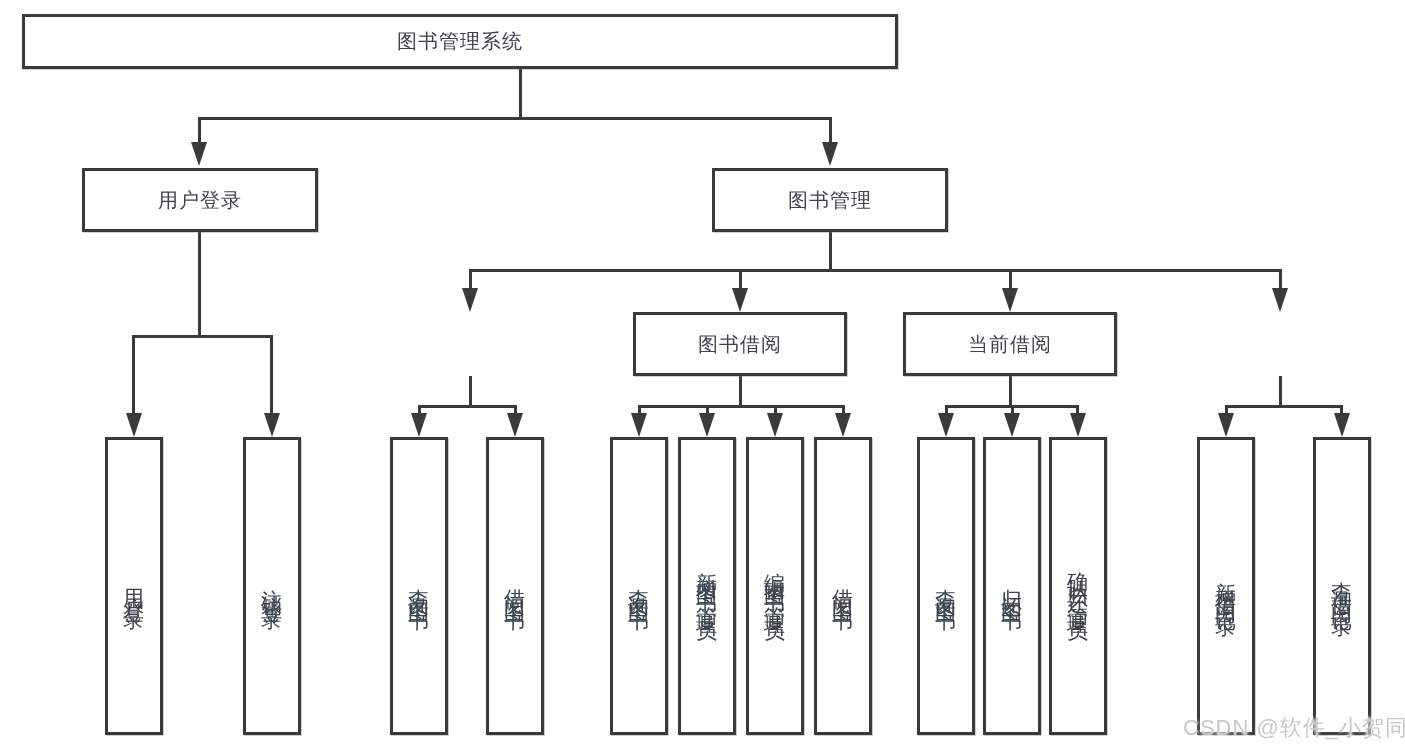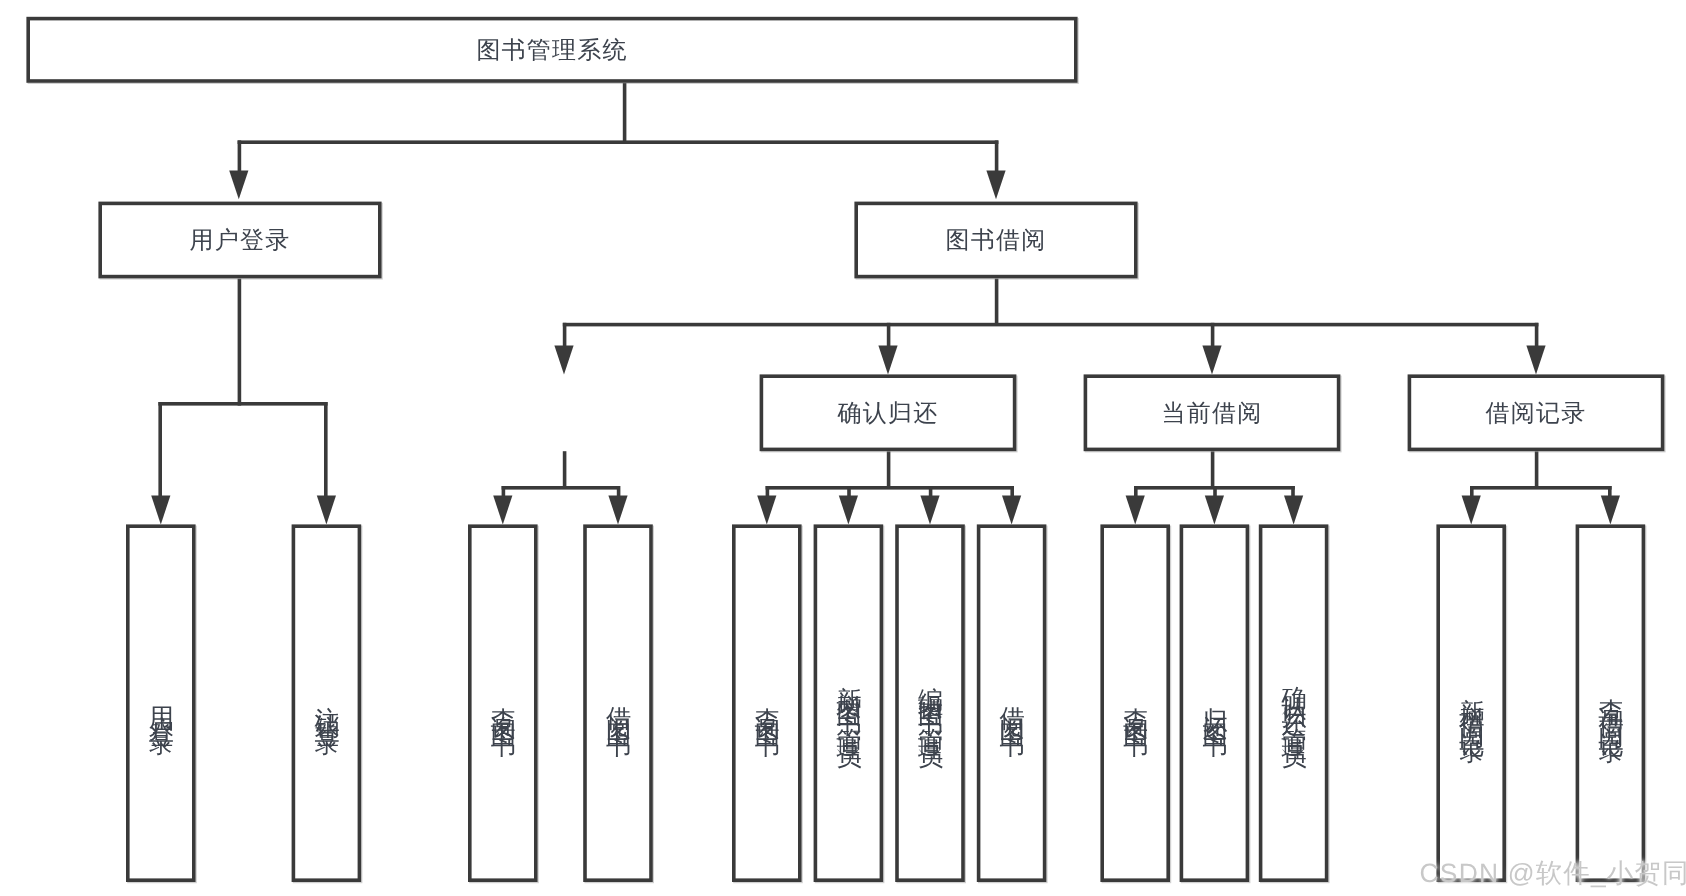--- a/index.html
+++ b/index.html
@@ -45,42 +45,39 @@
   <div class="bar" style="left:198px;top:117px;width:634px"></div>
   <div class="stem" style="left:198px;top:117px;height:26px"></div>
   <div class="arrow" style="left:191px;top:142px"></div>
   <div class="stem" style="left:829px;top:117px;height:26px"></div>
   <div class="arrow" style="left:822px;top:142px"></div>
 
   <div class="box" style="left:82px;top:168px;width:236px;height:64px">
     <span>用户登录</span>
   </div>
   <div class="box" style="left:712px;top:168px;width:236px;height:64px">
-    <span>图书借阅</span>
+    <span>图书管理</span>
   </div>
 
   <div class="stem" style="left:829px;top:232px;height:39px"></div>
   <div class="bar" style="left:469px;top:269px;width:813px"></div>
   <div class="stem" style="left:469px;top:269px;height:20px"></div>
   <div class="arrow" style="left:462px;top:288px"></div>
   <div class="stem" style="left:739px;top:269px;height:20px"></div>
   <div class="arrow" style="left:732px;top:288px"></div>
   <div class="stem" style="left:1009px;top:269px;height:20px"></div>
   <div class="arrow" style="left:1002px;top:288px"></div>
   <div class="stem" style="left:1279px;top:269px;height:20px"></div>
   <div class="arrow" style="left:1272px;top:288px"></div>
 
   <div class="box" style="left:633px;top:312px;width:214px;height:64px">
-    <span>确认归还</span>
+    <span>图书借阅</span>
   </div>
   <div class="box" style="left:903px;top:312px;width:214px;height:64px">
     <span>当前借阅</span>
-  </div>
-  <div class="box" style="left:1173px;top:312px;width:214px;height:64px">
-    <span>借阅记录</span>
   </div>
 
   <div class="stem" style="left:198px;top:232px;height:106px"></div>
   <div class="bar" style="left:132px;top:335px;width:141px"></div>
   <div class="stem" style="left:132px;top:335px;height:79px"></div>
   <div class="arrow" style="left:126px;top:413px"></div>
   <div class="stem" style="left:270px;top:335px;height:79px"></div>
   <div class="arrow" style="left:264px;top:413px"></div>
 
   <div class="stem" style="left:469px;top:376px;height:31px"></div>

